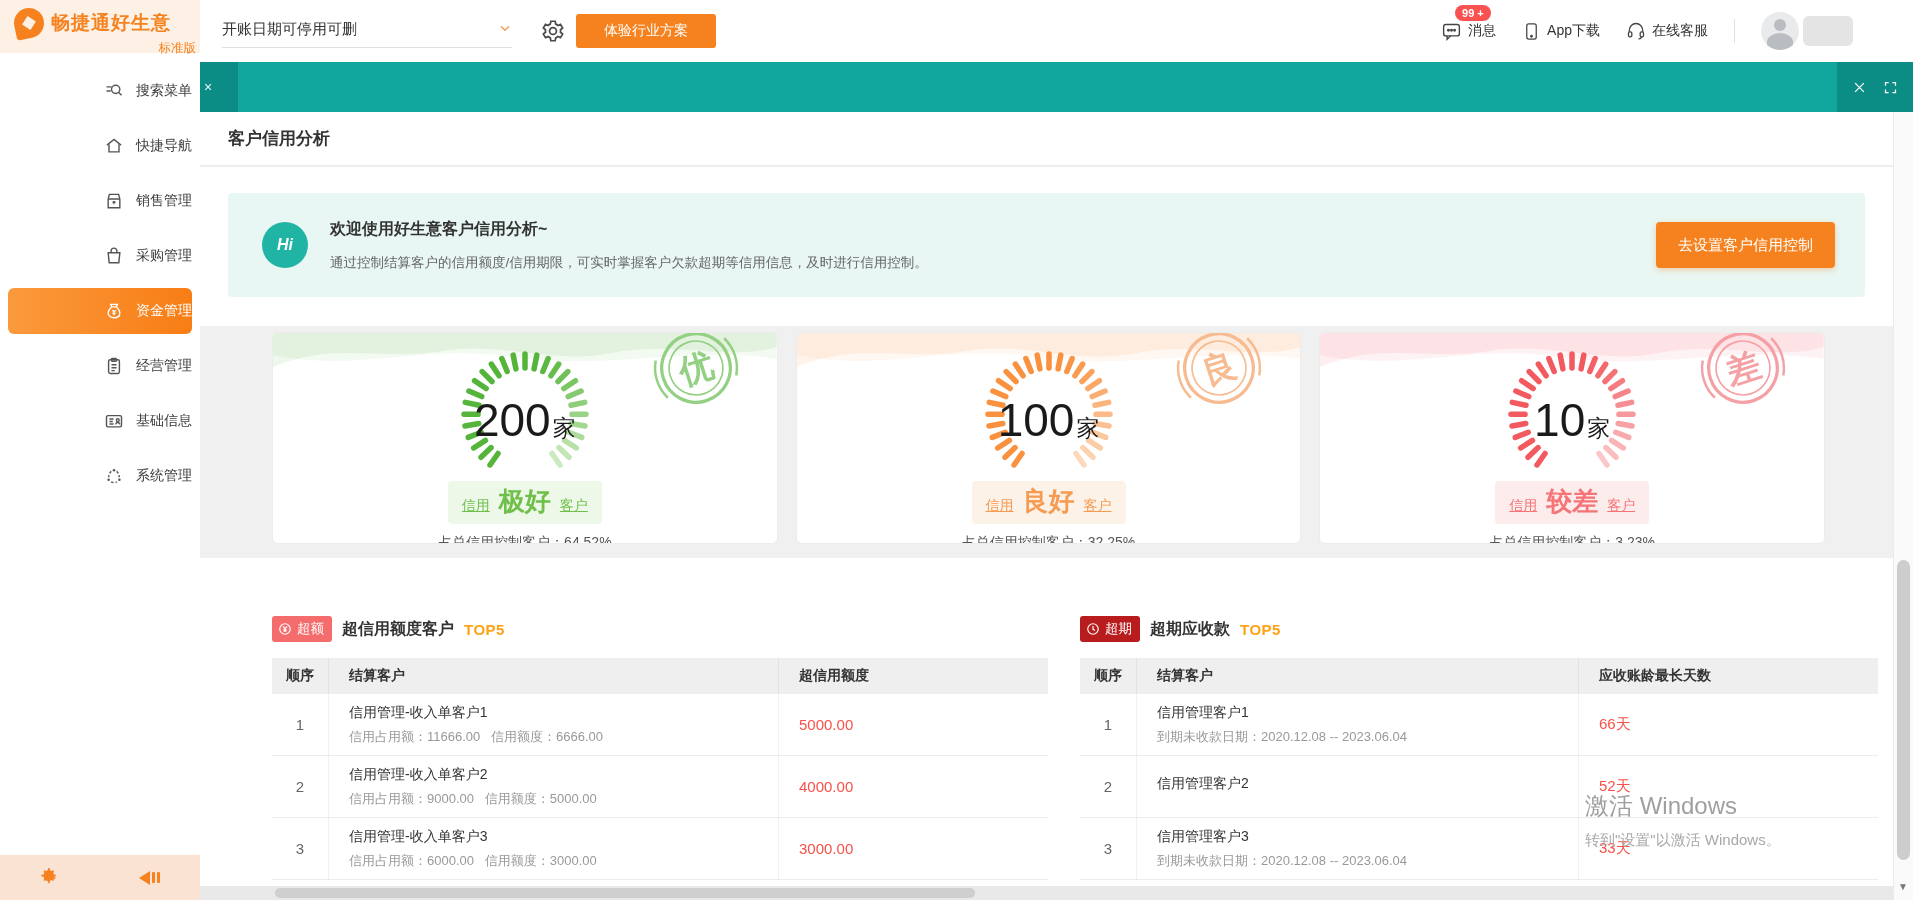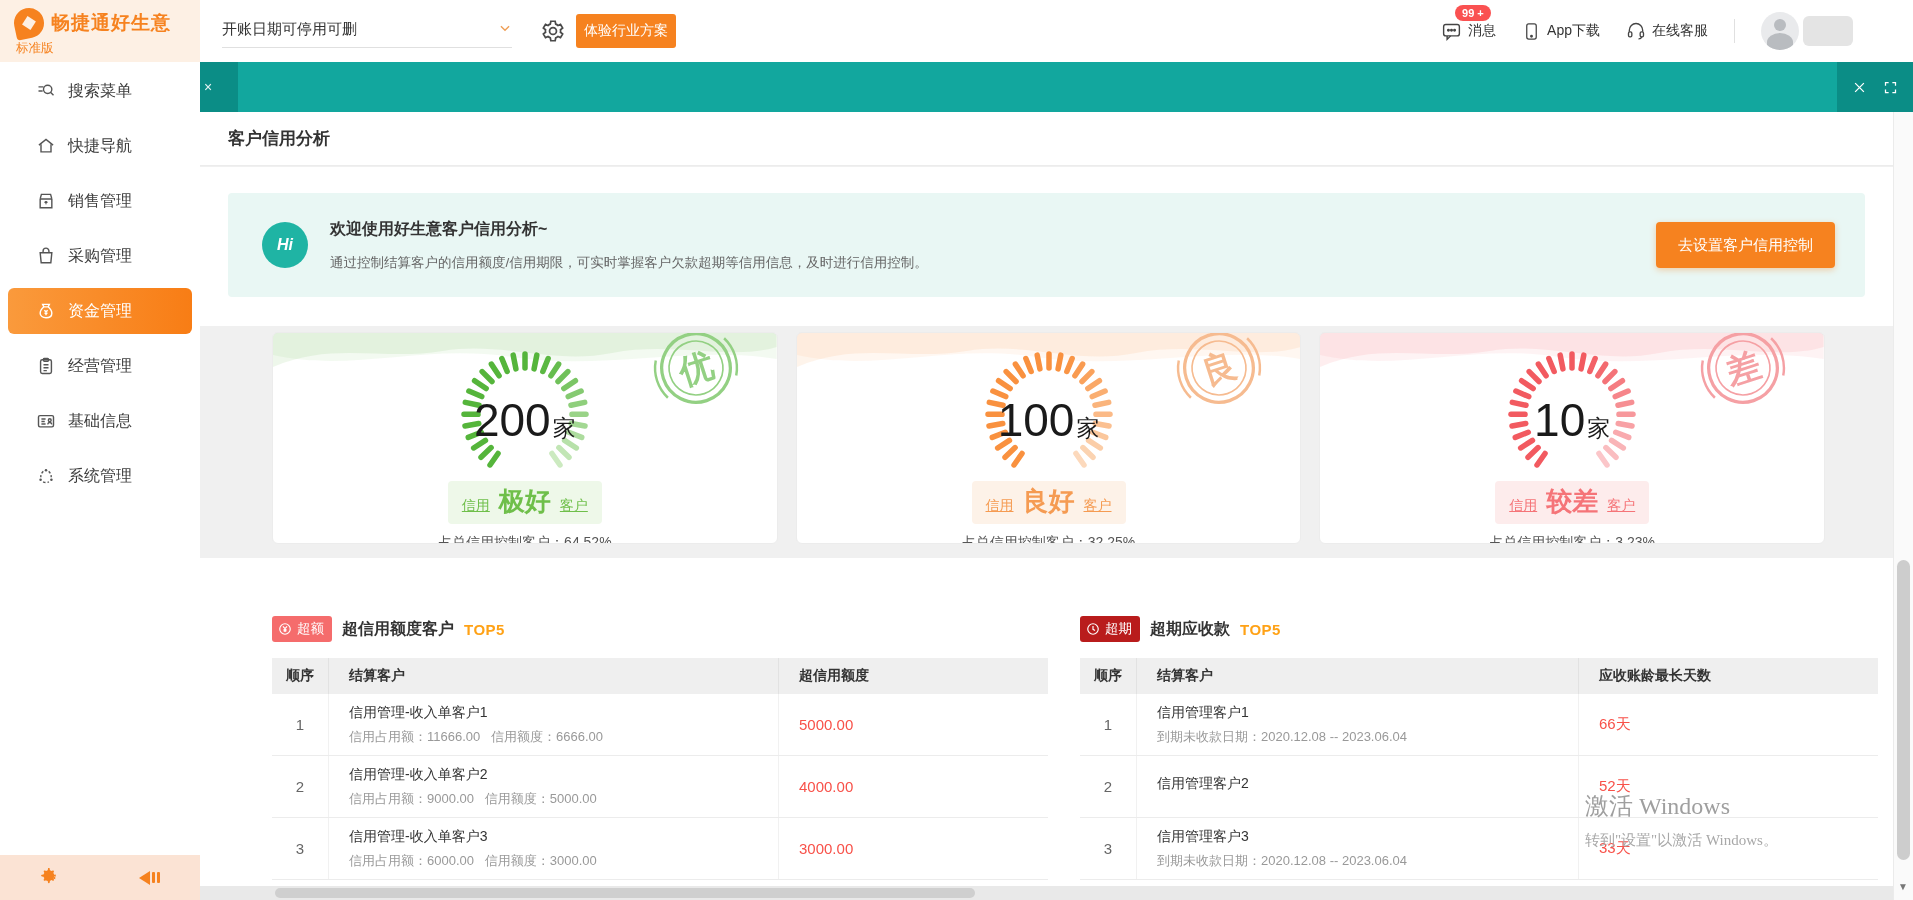--- a/index.html
+++ b/index.html
@@ -2,31 +2,31 @@
 <html><head>
 <meta charset="utf-8">
 <style>
   * { margin:0; padding:0; box-sizing:border-box; }
   html,body { width:1913px; height:900px; overflow:hidden;
     font-family:"Liberation Sans","DejaVu Sans",sans-serif; background:#f0f0f0; }
   #stage { position:relative; width:1913px; height:900px; background:#f0f0f0; }
 
   
   #topbar { position:absolute; left:0; top:0; width:1913px; height:62px; background:#fff; z-index:5; }
-  #logo-block { position:absolute; left:0; top:0; width:200px; height:62px; background:#fdf0e4; padding:8px 16px 0 14px; }
+  #logo-block { position:absolute; left:0; top:0; width:200px; height:53px; background:#fdf0e4; padding:8px 4px 0 14px;text-align:right; }
   .logo-row { display:flex; align-items:center; gap:7px; }
   .logo-glyph { width:30px; height:30px; background:#f6821f; border-radius:50% 50% 50% 12%; transform:rotate(-12deg); position:relative; }
   .logo-glyph i { position:absolute; left:10px; top:10px; width:10px; height:10px; background:#fdf0e4; transform:rotate(45deg); }
   .brand { color:#f6821f; font-size:19px; font-weight:bold; letter-spacing:1px; white-space:nowrap; }
   .edition { color:#f6821f; font-size:12.5px; margin:2px 0 0 2px; }
   #acct-select { position:absolute; left:222px; top:12px; width:290px; height:36px; border-bottom:1px solid #e0e0e0;
      display:flex; align-items:center; justify-content:space-between; font-size:15px; color:#333; cursor:pointer; }
   #acct-caret { color:#ef9f57; font-size:14px; }
   #header-gear { position:absolute; left:540px; top:18px; width:26px; height:26px; color:#4a4a4a; cursor:pointer; }
-  #trial-btn { position:absolute; left:576px; top:14px; height:34px; padding:0 8px; background:#f6821f; color:#fff;
+  #trial-btn { position:absolute; left:576px; top:14px; height:34px; padding:0 28px; background:#f6821f; color:#fff;
      font-size:14px; border:none; border-radius:3px; display:flex; align-items:center; cursor:pointer; }
   #topbar-right { position:absolute; right:60px; top:0; height:62px; display:flex; align-items:center; gap:26px; }
   .tb-item { display:flex; align-items:center; gap:6px; font-size:14px; color:#333; cursor:pointer; position:relative; }
   .tb-item svg { color:#444; }
   #msg-badge { position:absolute; left:14px; top:-16px; background:#fa5151; color:#fff; font-size:11px; font-weight:bold;
      padding:2px 7px; border-radius:9px; white-space:nowrap; }
   .tb-divider { width:1px; height:24px; background:#e0e0e0; }
   #avatar-wrap { display:flex; align-items:center; gap:4px; }
   #avatar { width:38px; height:38px; border-radius:50%; background:#e9eaec; overflow:hidden; position:relative; }
   #avatar .head { position:absolute; left:13px; top:7px; width:12px; height:12px; border-radius:50%; background:#b9bcc0; }
@@ -106,33 +106,33 @@
   
   #vscroll { position:absolute; right:0; top:112px; width:20px; height:788px; background:#fafafa; border-left:1px solid #ebebeb; z-index:6; }
   #vscroll-thumb { position:absolute; left:3px; top:448px; width:13px; height:300px; background:#cdcdcd; border-radius:7px; }
   #vscroll-arrow { position:absolute; left:4px; bottom:8px; font-size:10px; color:#777; }
   #hscroll { position:absolute; left:200px; top:886px; width:1693px; height:14px; background:#e9e9e9; z-index:6; }
   #hscroll-thumb { position:absolute; left:75px; top:2px; width:700px; height:10px; background:#cfcfcf; border-radius:5px; }
 
   
   #sidebar { position:absolute; left:0; top:62px; width:200px; height:793px; background:#fff; z-index:5; padding-top:6px; }
   .side-item { height:46px; margin:0 8px 9px 8px; border-radius:6px; display:flex; align-items:center; padding-left:28px;
-     gap:12px; font-size:16px; color:#3d3d3d; cursor:pointer; }
+     gap:12px; font-size:14px; color:#3d3d3d; cursor:pointer;justify-content:flex-end; }
   .side-item svg { color:#555; flex:0 0 auto; }
   .side-item.active { background:linear-gradient(90deg,#fa9a3c,#f87d15); color:#fff; }
   .side-item.active svg { color:#fff; }
   #side-footer { position:absolute; left:0; bottom:0; width:200px; height:45px; background:#fbe3d4;
      display:flex; align-items:center; justify-content:space-between; padding:0 40px 0 38px; z-index:6; }
   #side-footer svg { color:#f6821f; cursor:pointer; }
   #collapse-icon { display:flex; align-items:center; gap:2px; cursor:pointer; }
   #collapse-icon .tri { width:0; height:0; border-top:7px solid transparent; border-bottom:7px solid transparent; border-right:11px solid #f6821f; }
   #collapse-icon .bar { width:3px; height:11px; background:#f6821f; border-radius:1px; }
 
   
-  #watermark { position:absolute; left:1585px; top:790px; z-index:20; color:#9f9f9f; pointer-events:none;font-family:Liberation Serif, serif; }
+  #watermark { position:absolute; left:1585px; top:790px; z-index:20; color:#9f9f9f; pointer-events:none; }
   #watermark .l1 { font-size:24px; }
   #watermark .l2 { font-size:15px; margin-top:9px; color:#a8a8a8; }
 </style>
 </head>
 <body>
 
 <div id="stage">
 
   <div id="topbar">
     <div id="logo-block">

